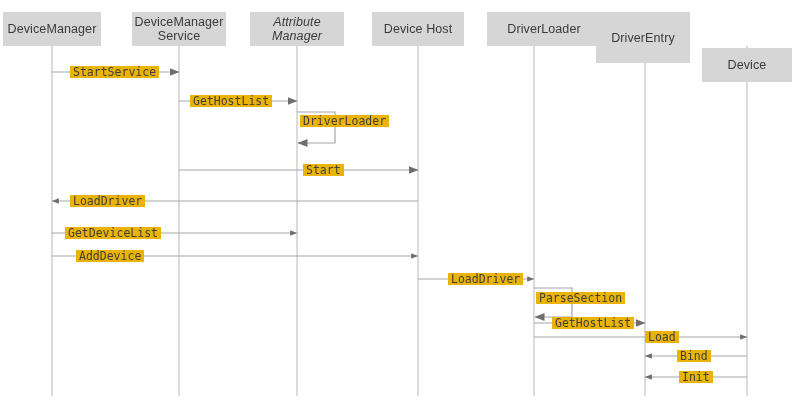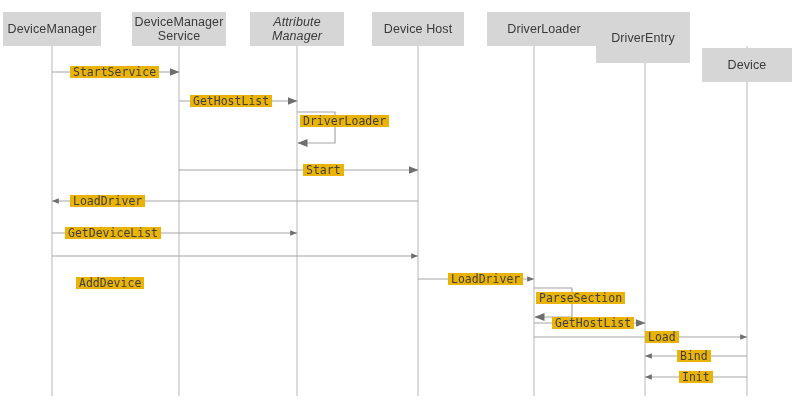--- a/index.html
+++ b/index.html
@@ -104,21 +104,21 @@
       <div class="participant-box" style="left: 596px; top: 12px; width: 94px; height: 51px; background: rgb(214, 214, 214); border-color: rgb(214, 214, 214);"><span>DriverEntry</span></div>
       <div class="participant-box" style="left: 702px; top: 12px; width: 90px; height: 34px; background: rgb(214, 214, 214); border-color: rgb(214, 214, 214); margin-top: 36px;"><span>Device</span></div>
     </div>
   <div id="labels-layer">
       <div class="msg-label" style="left: 70px; top: 66px; color: rgb(63, 63, 63);">StartService</div>
       <div class="msg-label" style="left: 190px; top: 95px; color: rgb(63, 63, 63);">GetHostList</div>
       <div class="msg-label" style="left: 300px; top: 115px; color: rgb(63, 63, 63);">DriverLoader</div>
       <div class="msg-label" style="left: 303px; top: 164px; color: rgb(63, 63, 63);">Start</div>
       <div class="msg-label" style="left: 70px; top: 195px; color: rgb(63, 63, 63);">LoadDriver</div>
       <div class="msg-label" style="left: 65px; top: 227px; color: rgb(63, 63, 63);">GetDeviceList</div>
-      <div class="msg-label" style="left: 76px; top: 250px; color: rgb(63, 63, 63); margin-top: 27px;">AddDevice</div>
+      <div class="msg-label" style="left: 76px; top: 250px; color: rgb(63, 63, 63);">AddDevice</div>
       <div class="msg-label" style="left: 448px; top: 273px; color: rgb(63, 63, 63);">LoadDriver</div>
       <div class="msg-label" style="left: 536px; top: 292px; color: rgb(63, 63, 63);">ParseSection</div>
       <div class="msg-label" style="left: 552px; top: 317px; color: rgb(63, 63, 63);">GetHostList</div>
       <div class="msg-label" style="left: 645px; top: 331px; color: rgb(63, 63, 63); text-align: right;">Load</div>
       <div class="msg-label" style="left: 677px; top: 350px; color: rgb(63, 63, 63);">Bind</div>
       <div class="msg-label" style="left: 679px; top: 371px; color: rgb(63, 63, 63);">Init</div>
     </div>
 
 </div>
 

